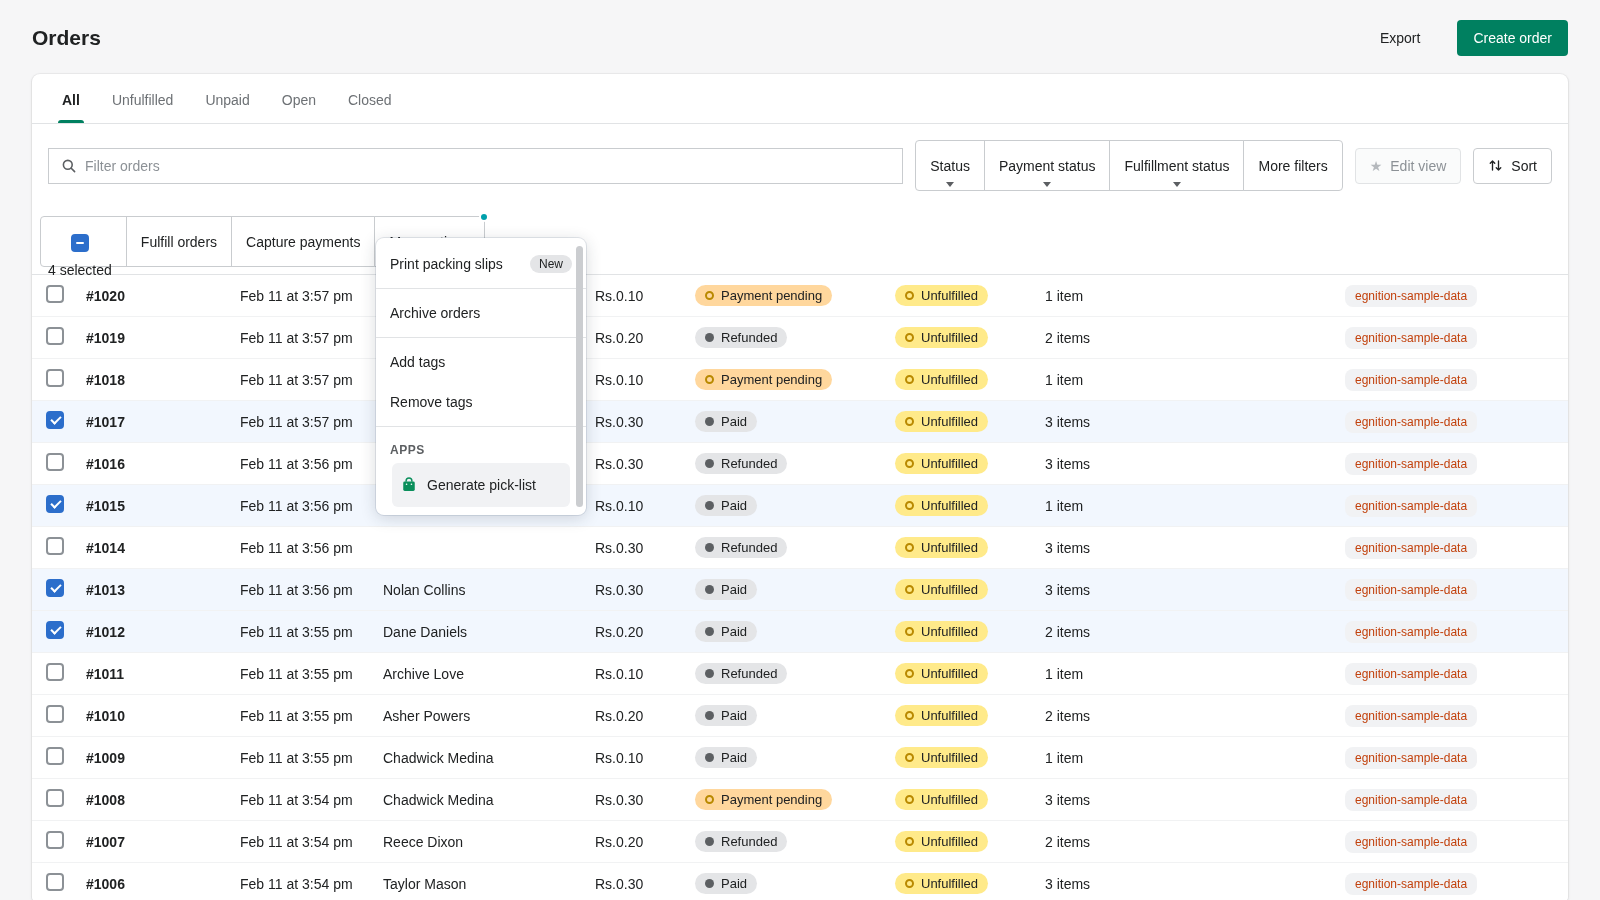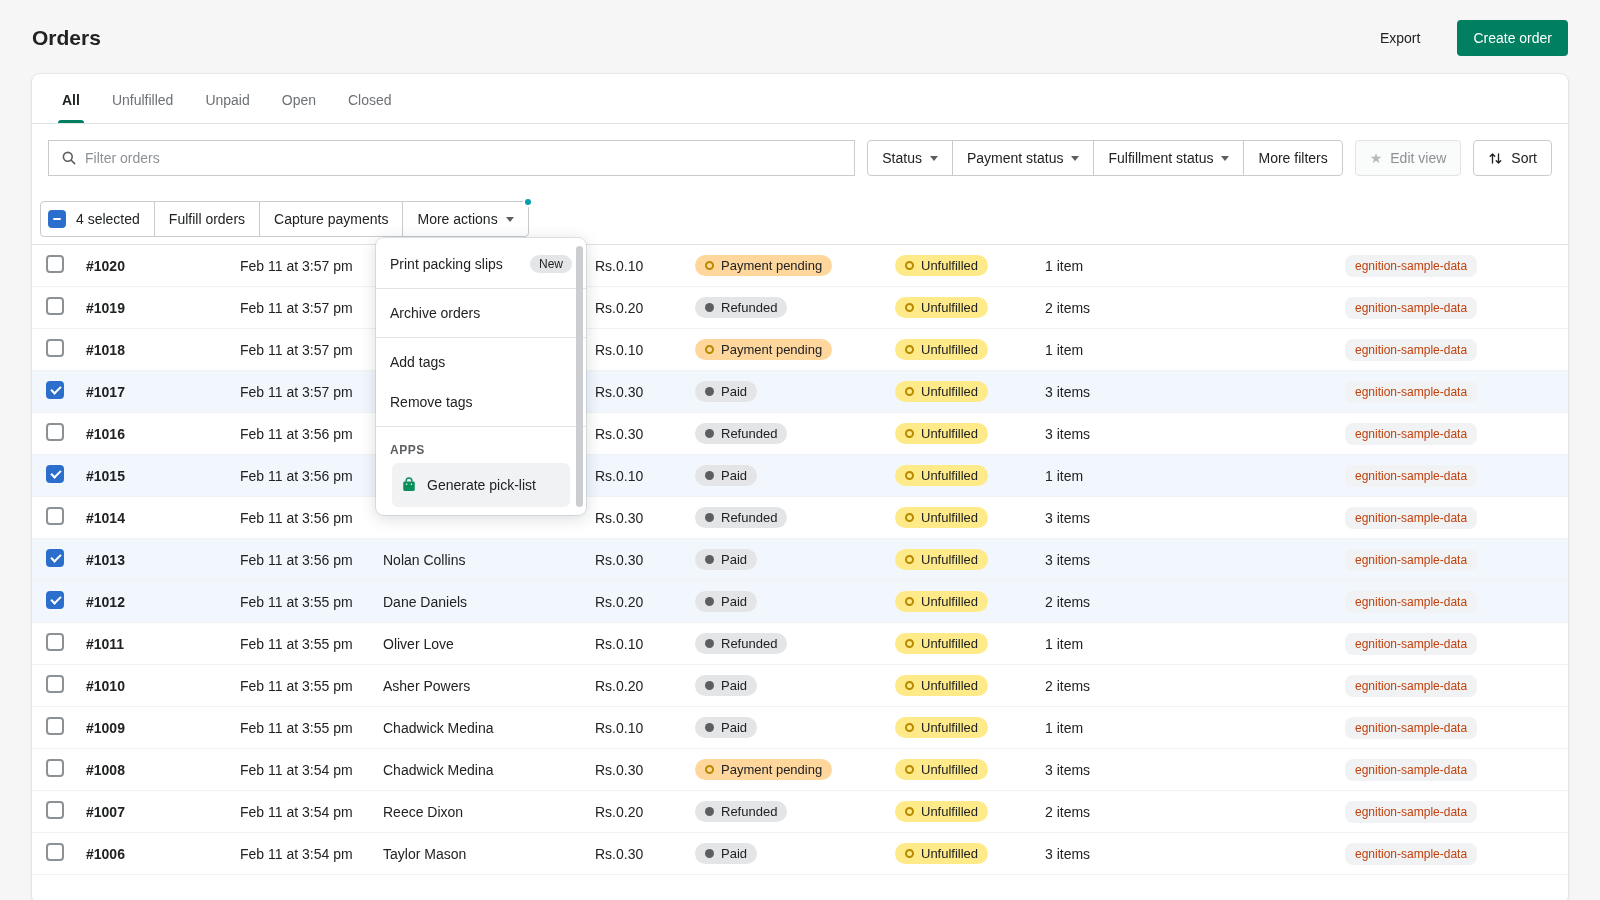--- a/index.html
+++ b/index.html
@@ -56,24 +56,25 @@
     padding: 0 12px; background: #fff;
   }
   .search-box input {
     border: none; outline: none; flex: 1; font-size: 14px;
     font-family: inherit; color: #202223; background: transparent;
   }
   .search-box input::placeholder { color: #8c9196; }
 
   .seg-group { display: flex; }
   .seg {
-    display: flex; align-items: center; gap: 8px; height: 36px; padding: 17px 14px;
+    display: flex; align-items: center; gap: 8px; height: 51px; padding: 17px 14px;
     background: #fff; border: 1px solid #c9cccf; margin-left: -1px;
     font-size: 14px; color: #202223; font-family: inherit; cursor: pointer; white-space: nowrap;
     position: relative;
+    flex-direction: column;
   }
   .seg:first-child { border-radius: 4px 0 0 4px; margin-left: 0; }
   .seg:last-child { border-radius: 0 4px 4px 0; }
 
   .caret {
     width: 0; height: 0; border-left: 4px solid transparent;
     border-right: 4px solid transparent; border-top: 5px solid #5c5f62; flex: none;
   }
 
   .btn-outline {
@@ -445,21 +446,21 @@
           </span>
     </div>
     <div class="c-items">2 items</div>
     <div><span class="tag">egnition-sample-data</span></div>
   </div>
 
   <div class="table-row">
     <div><span class="checkbox"></span></div>
     <div class="c-order">#1011</div>
     <div class="c-date">Feb 11 at 3:55 pm</div>
-    <div class="c-customer">Oliver Love</div>
+    <div class="c-customer">Archive Love</div>
     <div class="c-total">Rs.0.10</div>
     <div>
       <span class="badge badge-default">
             <span class="dot fill"></span>
             <span class="badge-label">Refunded</span>
           </span>
     </div>
     <div>
       <span class="badge badge-attention">
             <span class="dot ring"></span>

